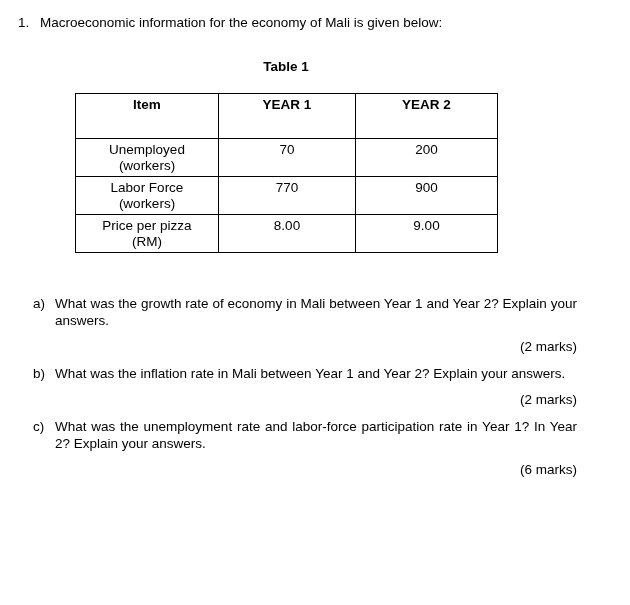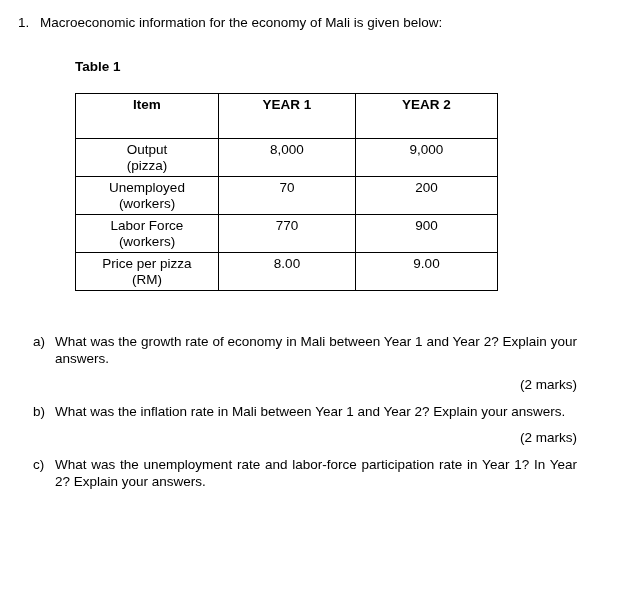--- a/index.html
+++ b/index.html
@@ -20,21 +20,21 @@
     margin-left: 18px;
     margin-right: 30px;
     line-height: 17px;
   }
   .q-num { width: 22px; flex: none; }
 
   
   .table-title {
     width: 422px;
     margin: 27px 0 0 75px;
-    text-align: left;
+    text-align: center;
     font-weight: bold;
     line-height: 17px;
   }
 
   
   table.econ {
     border-collapse: collapse;
     margin: 18px 16px 0 75px;
     width: 422px;
     table-layout: fixed;
@@ -81,28 +81,20 @@
     <thead>
       <tr>
         <th>Item</th>
         <th>YEAR 1</th>
         <th>YEAR 2</th>
       </tr>
     </thead>
     <tbody>
       <tr>
         <td>
-          <div>Output</div>
-          <div>(pizza)</div>
-        </td>
-        <td>8,000</td>
-        <td>9,000</td>
-      </tr>
-      <tr>
-        <td>
           <div>Unemployed</div>
           <div>(workers)</div>
         </td>
         <td>70</td>
         <td>200</td>
       </tr>
       <tr>
         <td>
           <div>Labor Force</div>
           <div>(workers)</div>
@@ -137,17 +129,18 @@
         <div class="q-text">What was the inflation rate in Mali between Year 1 and Year 2? Explain your answers.</div>
       </div>
       <div class="q-marks">(2 marks)</div>
     </div>
 
     <div class="question">
       <div class="q-row">
         <span class="q-label">c)</span>
         <div class="q-text">What was the unemployment rate and labor-force participation rate in Year 1? In Year 2? Explain your answers.</div>
       </div>
+      <div class="q-marks">(6 marks)</div>
     </div>
 
   </div>
 
 </div>
 
 </body></html>

